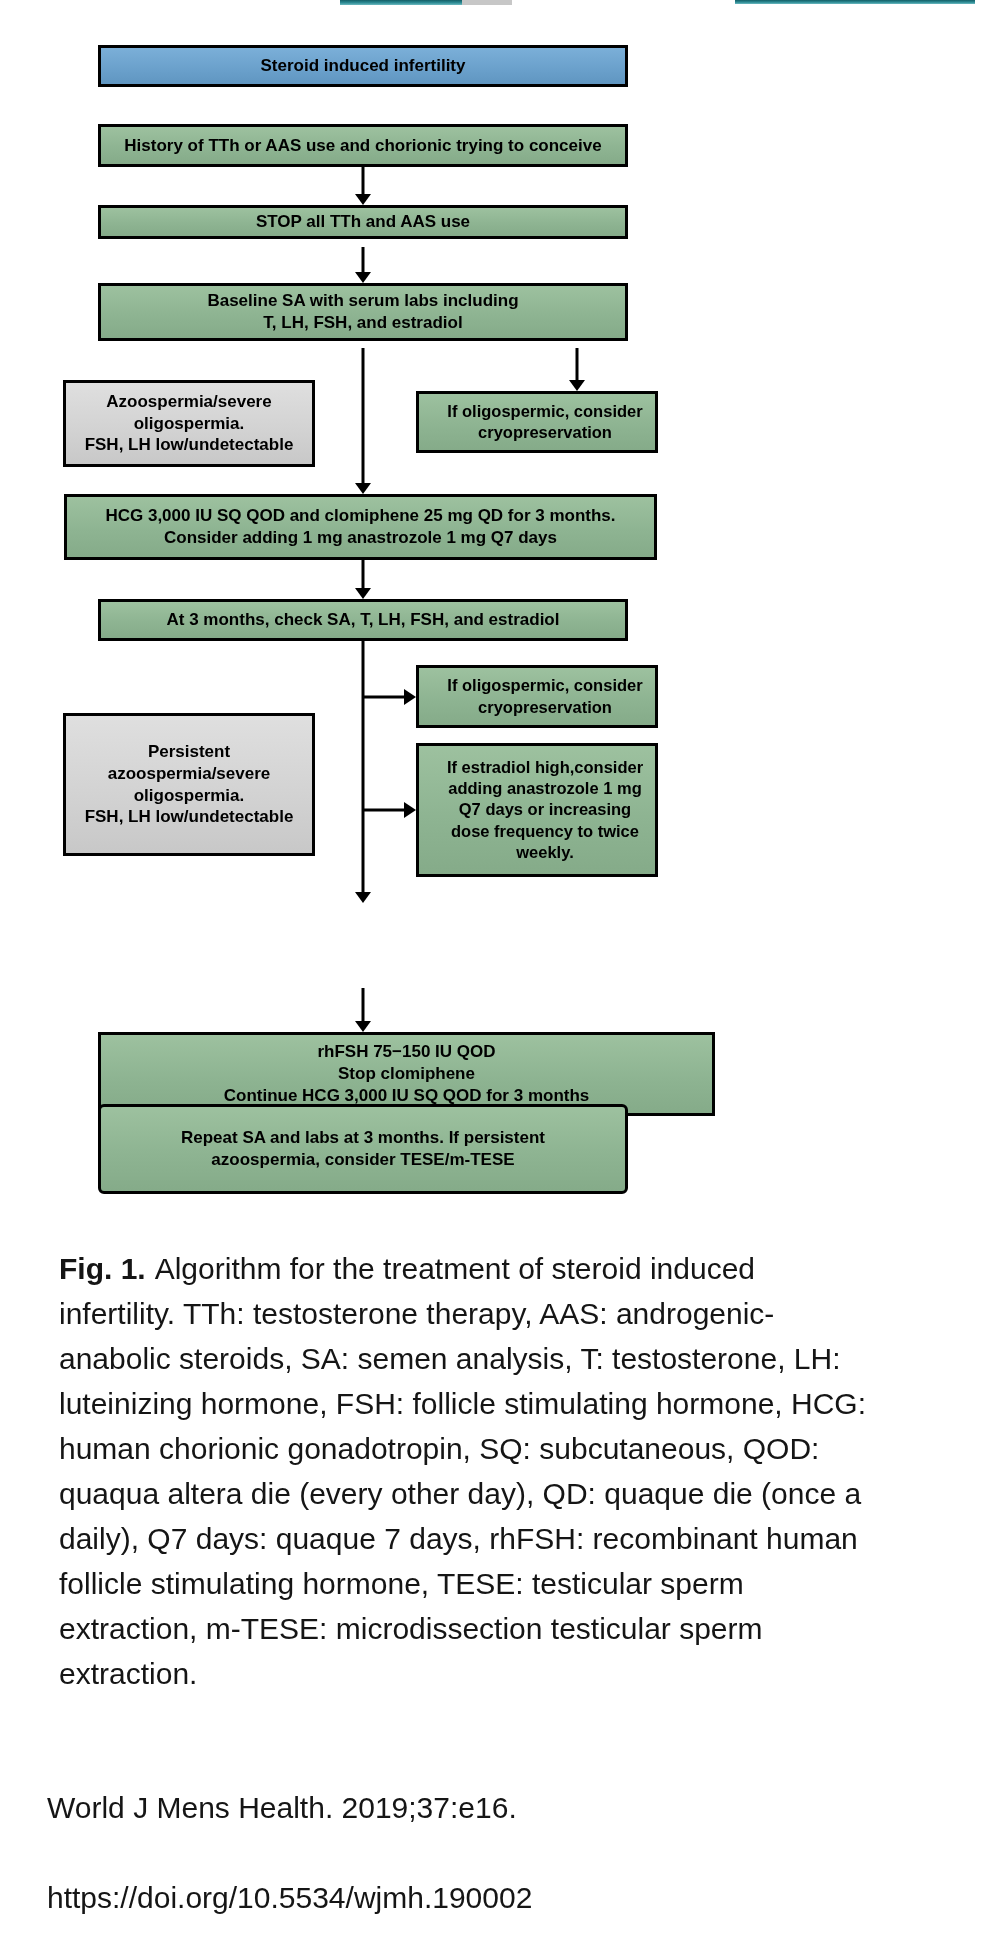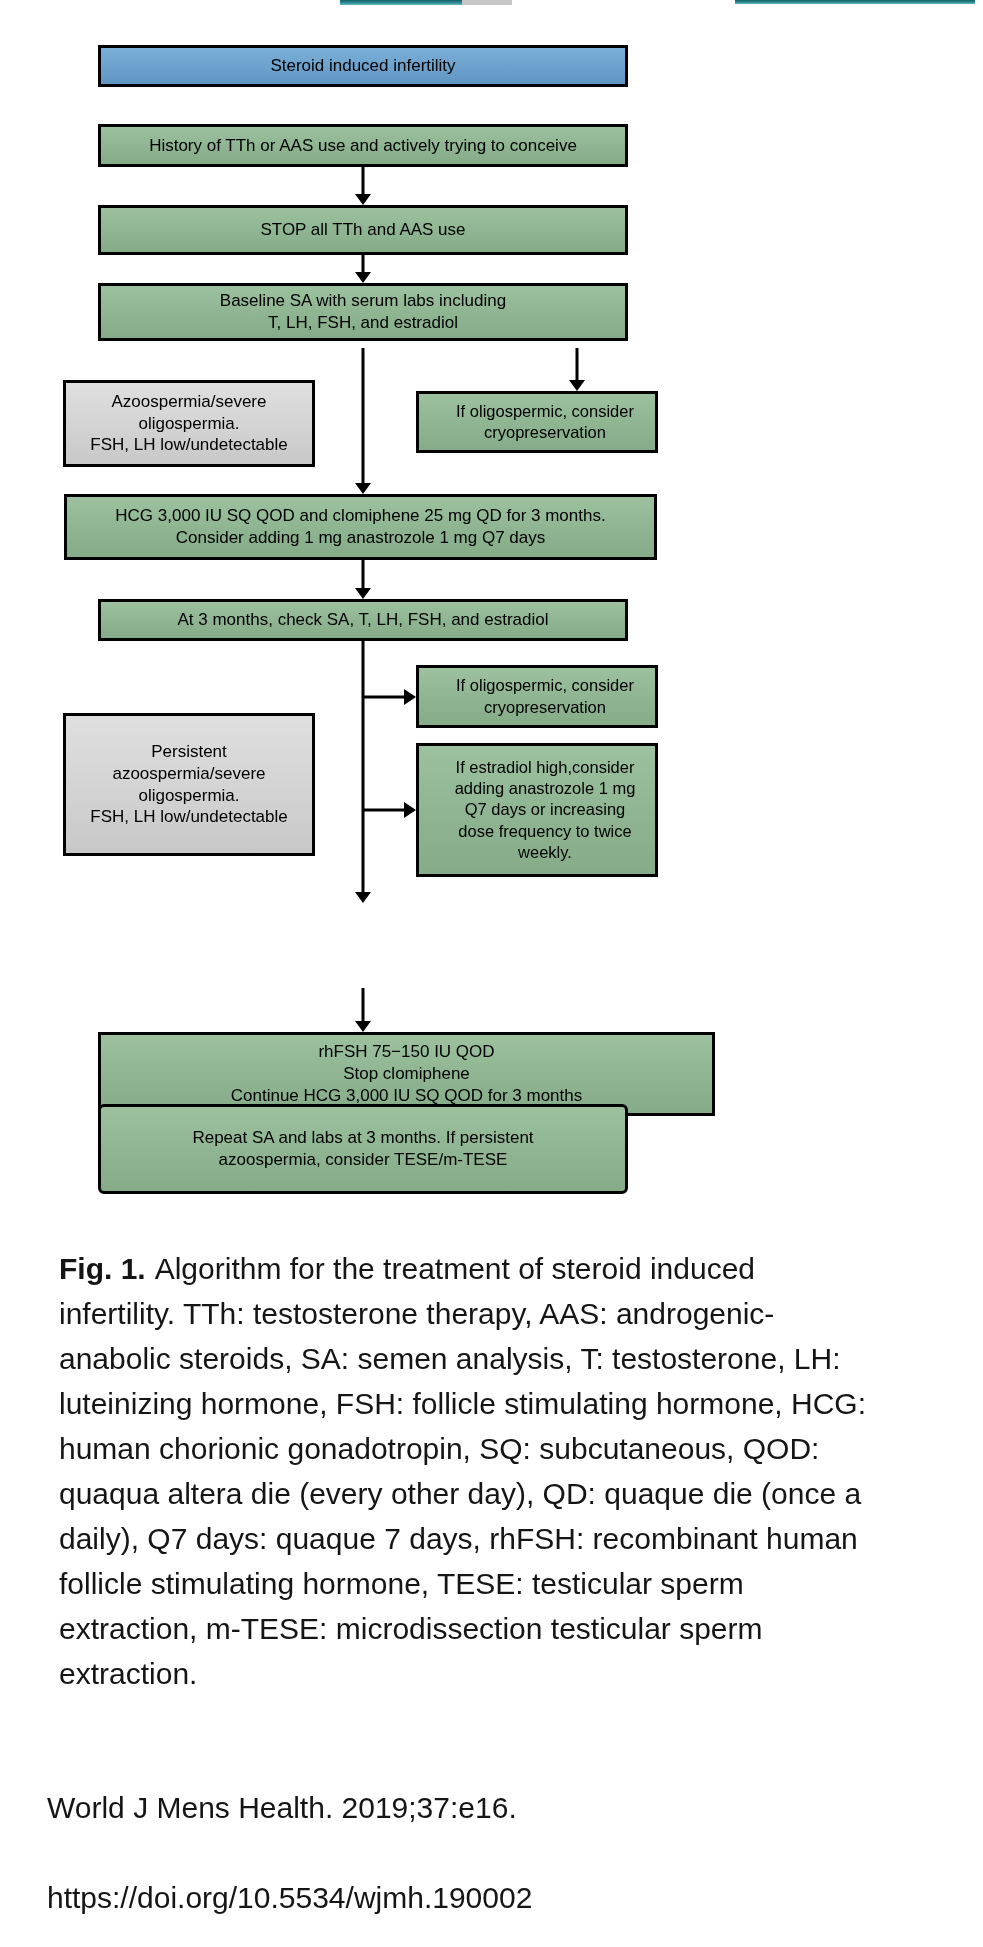--- a/index.html
+++ b/index.html
@@ -12,30 +12,30 @@
      background:linear-gradient(180deg,#135e66 0%,#2d8c95 55%,#6ebac0 100%);}
   #frag-gray      {left:462px;width:50px;height:5px;background:#c7c7c7;}
   #frag-teal-right{left:735px;width:240px;height:4px;
      background:linear-gradient(180deg,#135e66 0%,#2d8c95 55%,#6ebac0 100%);}
 
   
   #flowchart{position:absolute;left:0;top:0;width:983px;height:1235px;}
   #connectors{position:absolute;left:0;top:0;}
   .node{position:absolute;box-sizing:border-box;border:3px solid #000;
         display:flex;align-items:center;justify-content:center;text-align:center;
-        white-space:pre-line;font-weight:400;font-size:17px;line-height:1.28;color:#000;
+        white-space:pre-line;font-weight:700;font-size:17px;line-height:1.28;color:#000;
         padding:2px 8px;}
   .green{background:linear-gradient(180deg,#9dc19f 0%,#8eb492 55%,#85ab89 100%);}
   .blue {background:linear-gradient(180deg,#7bafd8 0%,#6aa0cb 60%,#6096c1 100%);}
   .gray {background:linear-gradient(180deg,#dfdfdf 0%,#d3d3d3 55%,#c8c8c8 100%);}
   .side {font-size:16.5px;padding-left:24px;}
 
   #node-start     {left:98px;  top:45px;   width:530px; height:42px;}
   #node-history   {left:98px;  top:124px;  width:530px; height:43px;}
-  #node-stop      {left:98px;  top:205px;  width:530px; height:50px;}
+  #node-stop      {left:98px;  top:205px;  width:530px; height:34px;}
   #node-baseline  {left:98px;  top:283px;  width:530px; height:58px;}
   #node-azoo      {left:63px;  top:380px;  width:252px; height:87px;}
   #node-cryo1     {left:416px; top:391px;  width:242px; height:62px;}
   #node-hcg       {left:64px;  top:494px;  width:593px; height:66px;}
   #node-check3    {left:98px;  top:599px;  width:530px; height:42px;text-align:right;}
   #node-cryo2     {left:416px; top:665px;  width:242px; height:63px;}
   #node-persistent{left:63px;  top:713px;  width:252px; height:143px;}
   #node-estradiol {left:416px; top:743px;  width:242px; height:134px;}
   #node-karyotype {left:98px;  top:903px;  width:530px; height:85px;}
   #node-rhfsh     {left:98px;  top:1032px; width:617px; height:84px;}
@@ -80,21 +80,21 @@
         <polygon points="355,588 371,588 363,599"></polygon>
         <polygon points="355,892 371,892 363,903"></polygon>
         <polygon points="404,689 404,705 416,697"></polygon>
         <polygon points="404,802 404,818 416,810"></polygon>
         <polygon points="355,1021 371,1021 363,1032"></polygon>
         <polygon points="355,1142 371,1142 363,1153"></polygon>
       </g>
     </svg>
 
     <div class="node blue" id="node-start">Steroid induced infertility</div>
-    <div class="node green" id="node-history">History of TTh or AAS use and actively trying to conceive</div>
+    <div class="node green" id="node-history">History of TTh or AAS use and chorionic trying to conceive</div>
     <div class="node green" id="node-stop">STOP all TTh and AAS use</div>
     <div class="node green" id="node-baseline">Baseline SA with serum labs including
 T, LH, FSH, and estradiol</div>
     <div class="node gray" id="node-azoo">Azoospermia/severe
 oligospermia.
 FSH, LH low/undetectable</div>
     <div class="node green side" id="node-cryo1">If oligospermic, consider
 cryopreservation</div>
     <div class="node green" id="node-hcg">HCG 3,000 IU SQ QOD and clomiphene 25 mg QD for 3 months.
 Consider adding 1 mg anastrozole 1 mg Q7 days</div>

